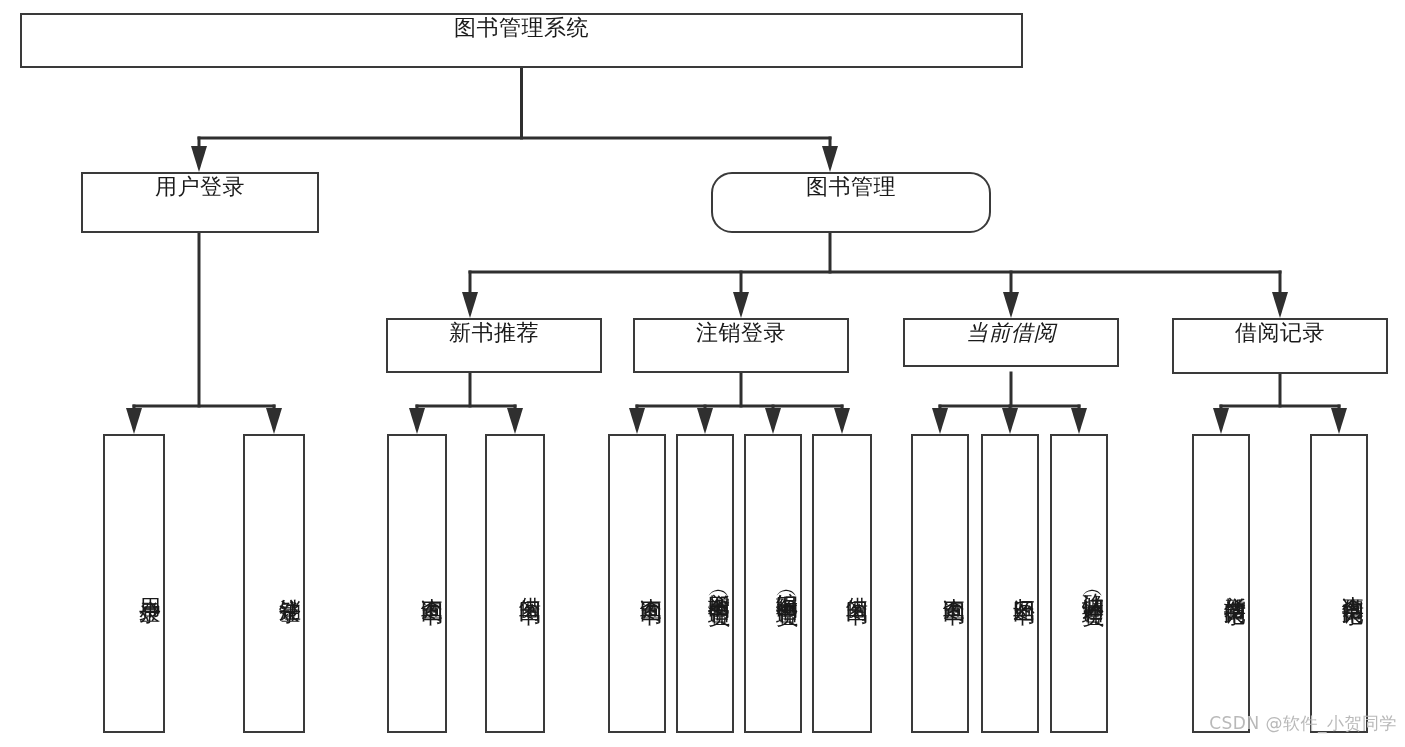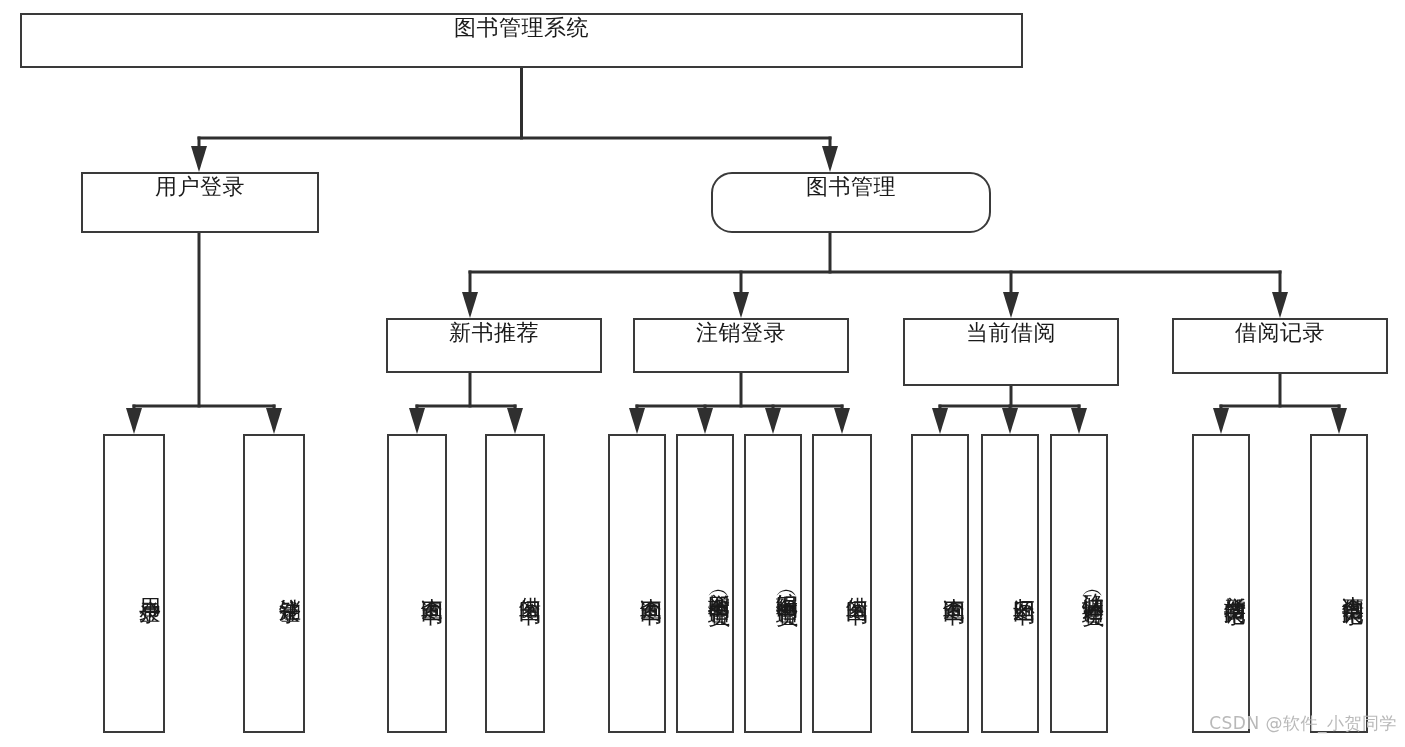--- a/index.html
+++ b/index.html
@@ -132,21 +132,21 @@
   <div class="node horiz" style="left: 711px; top: 172px; width: 280px; height: 61px; border-radius: 21px;">
     <span>图书管理</span>
   </div>
 
   <div class="node horiz" style="left: 362px; top: 318px; width: 216px; height: 55px; margin-left: 24px;">
     <span>新书推荐</span>
   </div>
   <div class="node horiz" style="left: 633px; top: 318px; width: 216px; height: 55px;">
     <span>注销登录</span>
   </div>
-  <div class="node horiz" style="left: 903px; top: 318px; width: 216px; height: 68px;">
+  <div class="node horiz" style="left: 903px; top: 318px; width: 216px; height: 49px; font-style: italic;">
     <span>当前借阅</span>
   </div>
   <div class="node horiz" style="left: 1172px; top: 318px; width: 216px; height: 56px;">
     <span>借阅记录</span>
   </div>
 
   <div class="node vert" style="left: 103px; top: 434px; width: 62px; height: 299px;">
     <span>用户登录</span>
   </div>
   <div class="node vert" style="left: 243px; top: 434px; width: 62px; height: 299px;">

